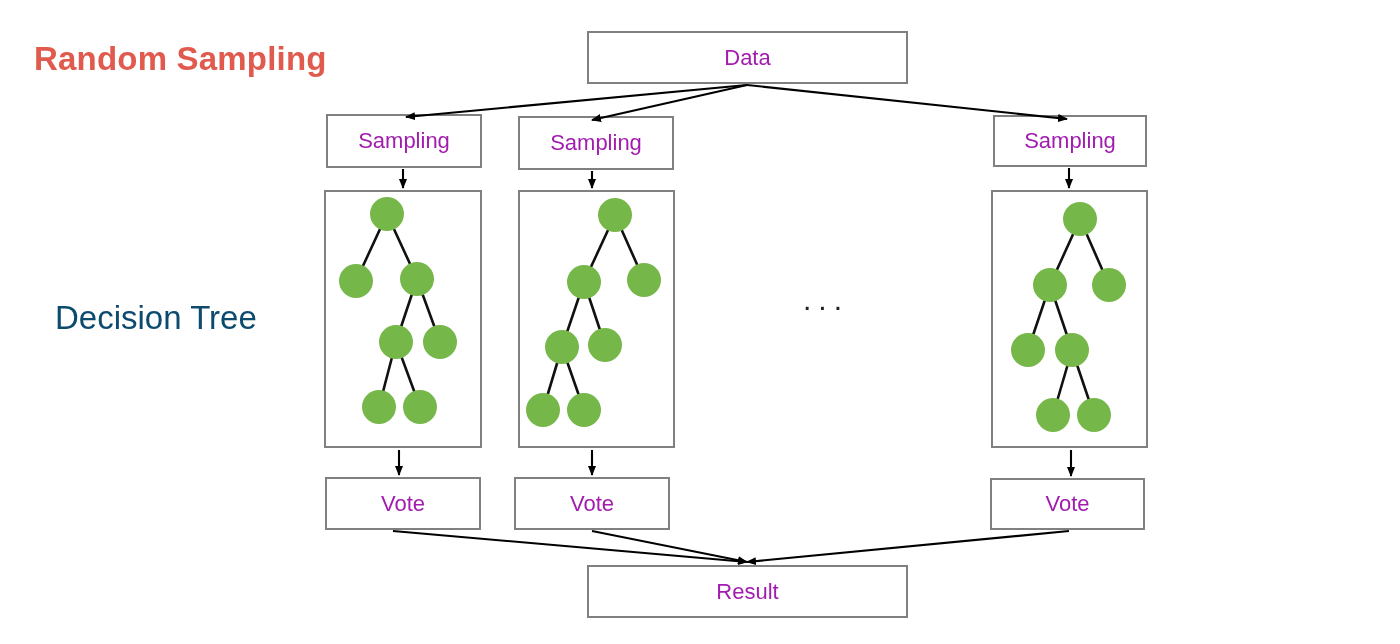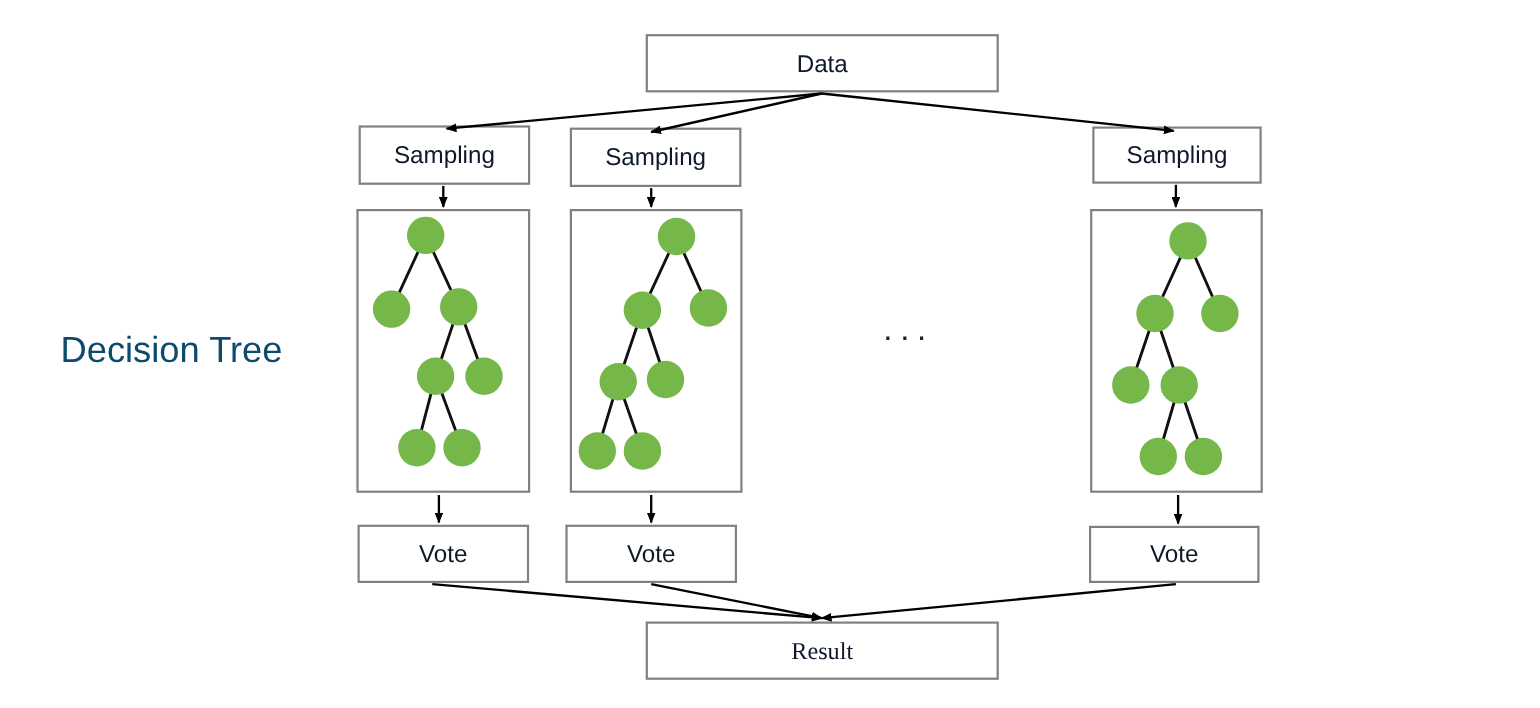--- a/index.html
+++ b/index.html
@@ -40,21 +40,21 @@
   }
 
   .node-box {
     box-sizing: border-box;
     border: 2px solid #808080;
     background: #ffffff;
     display: flex;
     align-items: center;
     justify-content: center;
     font-size: 22px;
-    color: #0f172a;
+    color: #a21caf;
     white-space: nowrap;
   }
 
   .tree-box {
     box-sizing: border-box;
     border: 2px solid #808080;
     background: #ffffff;
   }
 
   #ellipsis {
@@ -75,20 +75,21 @@
     height: 644px;
     pointer-events: none;
   }
   svg.treesvg { position: absolute; left: 0; top: 0; }
 </style>
 </head>
 <body>
 
 <div id="canvas">
 
+  <div class="abs" id="title">Random Sampling</div>
 
   <div class="abs" id="decision-tree-label">Decision Tree</div>
 
   <div class="abs" id="ellipsis">...</div>
 
   <div class="abs node-box" id="data-box" style="left: 587px; top: 31px; width: 321px; height: 53px;">Data</div>
 
   <div class="abs node-box" id="sampling-box-1" style="left: 326px; top: 114px; width: 156px; height: 54px;">Sampling</div>
   <div class="abs node-box" id="sampling-box-2" style="left: 518px; top: 116px; width: 156px; height: 54px;">Sampling</div>
   <div class="abs node-box" id="sampling-box-3" style="left: 993px; top: 115px; width: 154px; height: 52px;">Sampling</div>
@@ -142,21 +143,21 @@
         <circle cx="79" cy="158" r="17" fill="#76b74a"></circle>
         <circle cx="60" cy="223" r="17" fill="#76b74a"></circle>
         <circle cx="101" cy="223" r="17" fill="#76b74a"></circle>
       </svg>
   </div>
 
   <div class="abs node-box" id="vote-box-1" style="left: 325px; top: 477px; width: 156px; height: 53px;">Vote</div>
   <div class="abs node-box" id="vote-box-2" style="left: 514px; top: 477px; width: 156px; height: 53px;">Vote</div>
   <div class="abs node-box" id="vote-box-3" style="left: 990px; top: 478px; width: 155px; height: 52px;">Vote</div>
 
-  <div class="abs node-box" id="result-box" style="left: 587px; top: 565px; width: 321px; height: 53px; font-family: Liberation Serif, serif;">Result</div>
+  <div class="abs node-box" id="result-box" style="left: 587px; top: 565px; width: 321px; height: 53px;">Result</div>
 
   <svg class="overlay" id="connectors">
     <defs>
       <marker id="arrowhead" markerWidth="10" markerHeight="8" refX="9" refY="4" orient="auto" markerUnits="userSpaceOnUse">
         <path d="M0,0 L10,4 L0,8 z" fill="#000000"></path>
       </marker>
     </defs>
     <g id="connector-lines">
         <line x1="747" y1="85" x2="406" y2="117" stroke="#000000" stroke-width="2.1" marker-end="url(#arrowhead)"></line>
         <line x1="747" y1="85" x2="592" y2="120" stroke="#000000" stroke-width="2.1" marker-end="url(#arrowhead)"></line>

